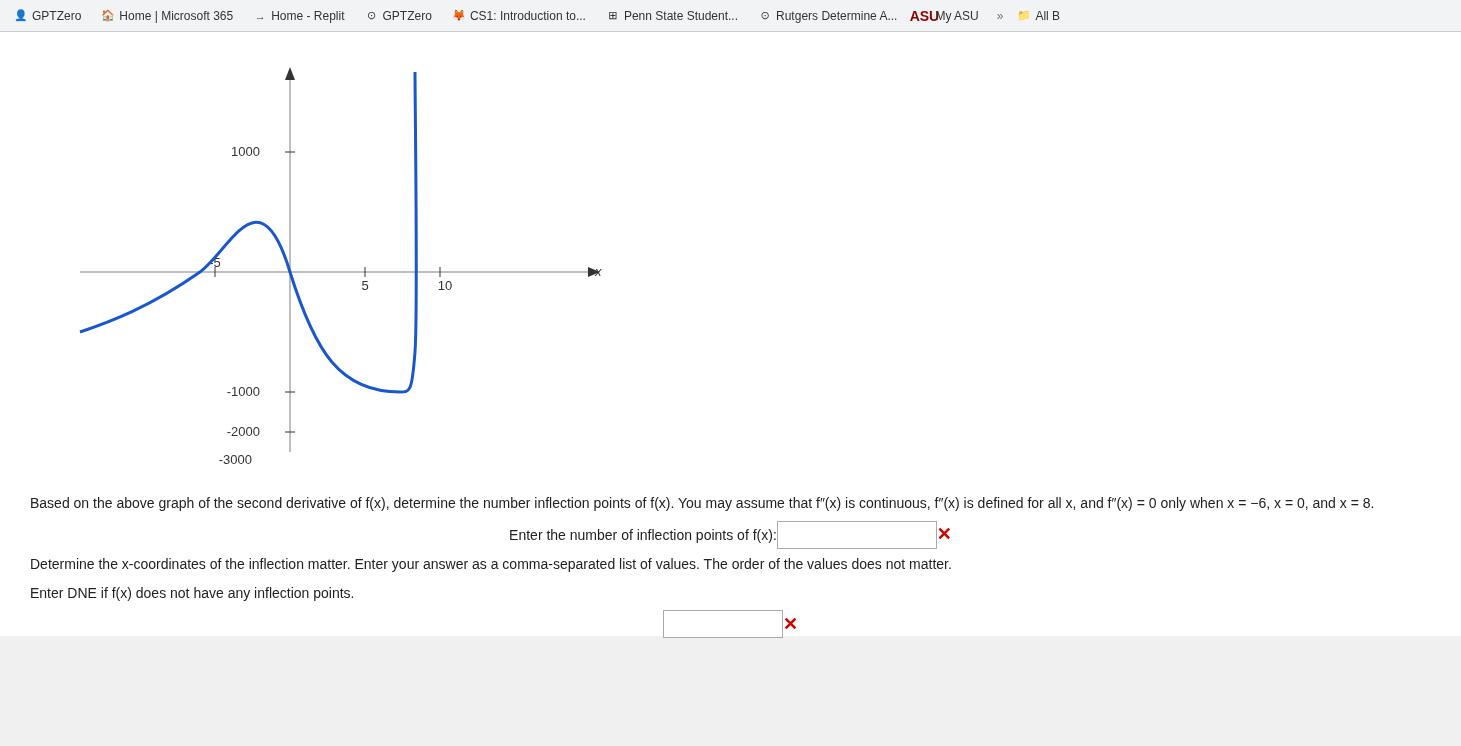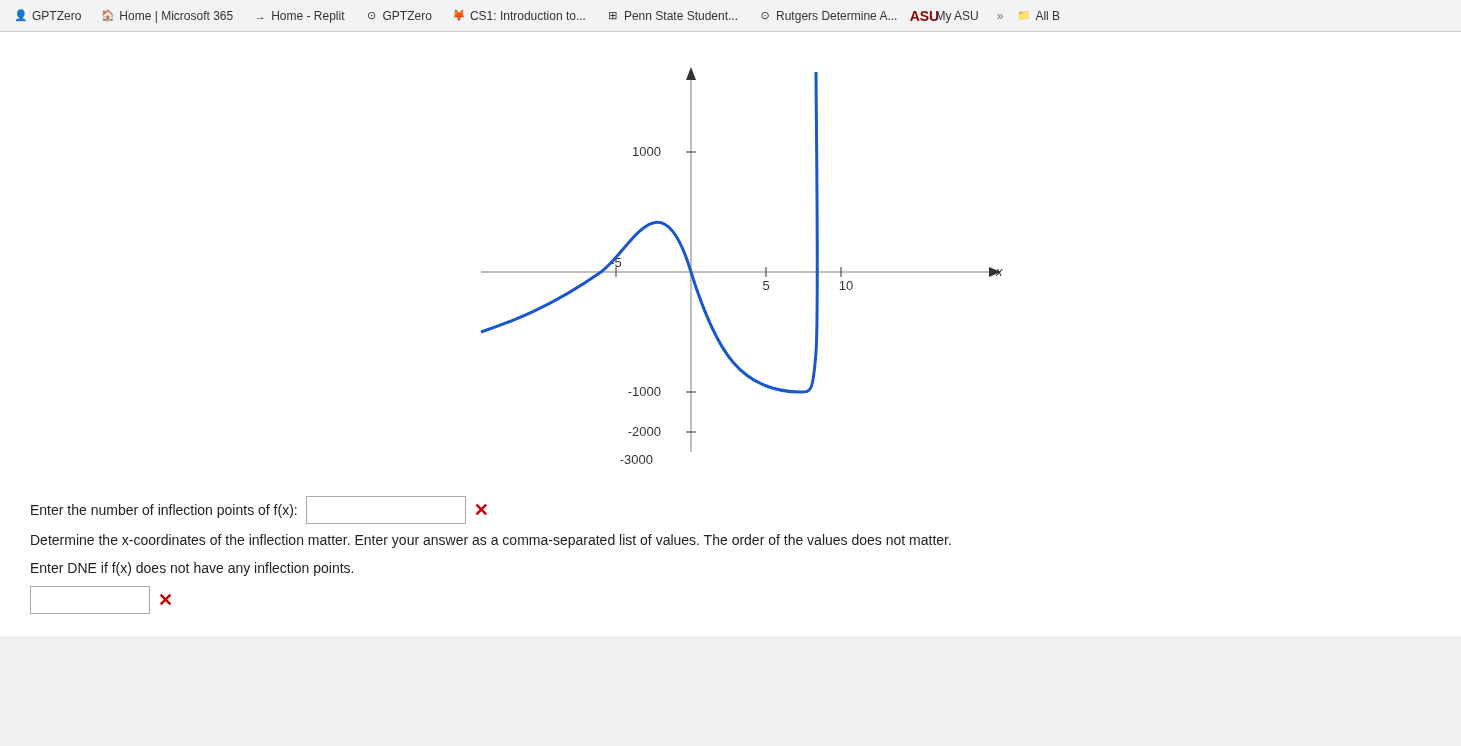--- a/index.html
+++ b/index.html
@@ -46,39 +46,39 @@
       padding: 20px 30px;
       height: calc(746px - 142px);
       display: flex;
       flex-direction: column;
       gap: 12px;
     }
 
     
     .graph-container {
       display: flex;
-      justify-content: center;
+      justify-content: flex-start;
       align-items: flex-start;
       margin-bottom: 8px;
       text-decoration: underline;
     }
 
     
     .question-text {
       font-size: 14px;
       line-height: 1.6;
       color: #222;
     }
     .question-text p { margin-bottom: 6px; }
 
     .input-line {
       display: flex;
       align-items: center;
-      gap: 8px;
       margin: 4px 0;
+      justify-content: center;
     }
     .answer-input {
       border: 1px solid #aaa;
       height: 28px;
       width: 160px;
       padding: 2px 6px;
       font-size: 13px;
       background: white;
     }
     .answer-input-small {
@@ -182,20 +182,24 @@
         C 285,300 310,340 370,340
         C 380,340 382,340 385,300
         C 388,260 385,50 385,20
       " fill="none" stroke="#1a56cc" stroke-width="3"></path>
 
       <text x="430" y="490" font-size="16" fill="#555">↖</text>
     </svg>
   </div>
 
   <div class="question-text">
+    <p>
+      Based on the above graph of the second derivative of f(x), determine the number inflection points of f(x). You may assume that f″(x) is continuous, f″(x)
+      is defined for all x, and f″(x) = 0 only when x = −6, x = 0, and x = 8.
+    </p>
 
     <div class="input-line">
       <span>Enter the number of inflection points of f(x):</span>
       <input class="answer-input" type="text" style="">
       <span class="x-mark">✕</span>
     </div>
 
     <div>
       <p>
         Determine the x-coordinates of the inflection matter. Enter your answer as a comma-separated list of values. The order of the values does not matter.

